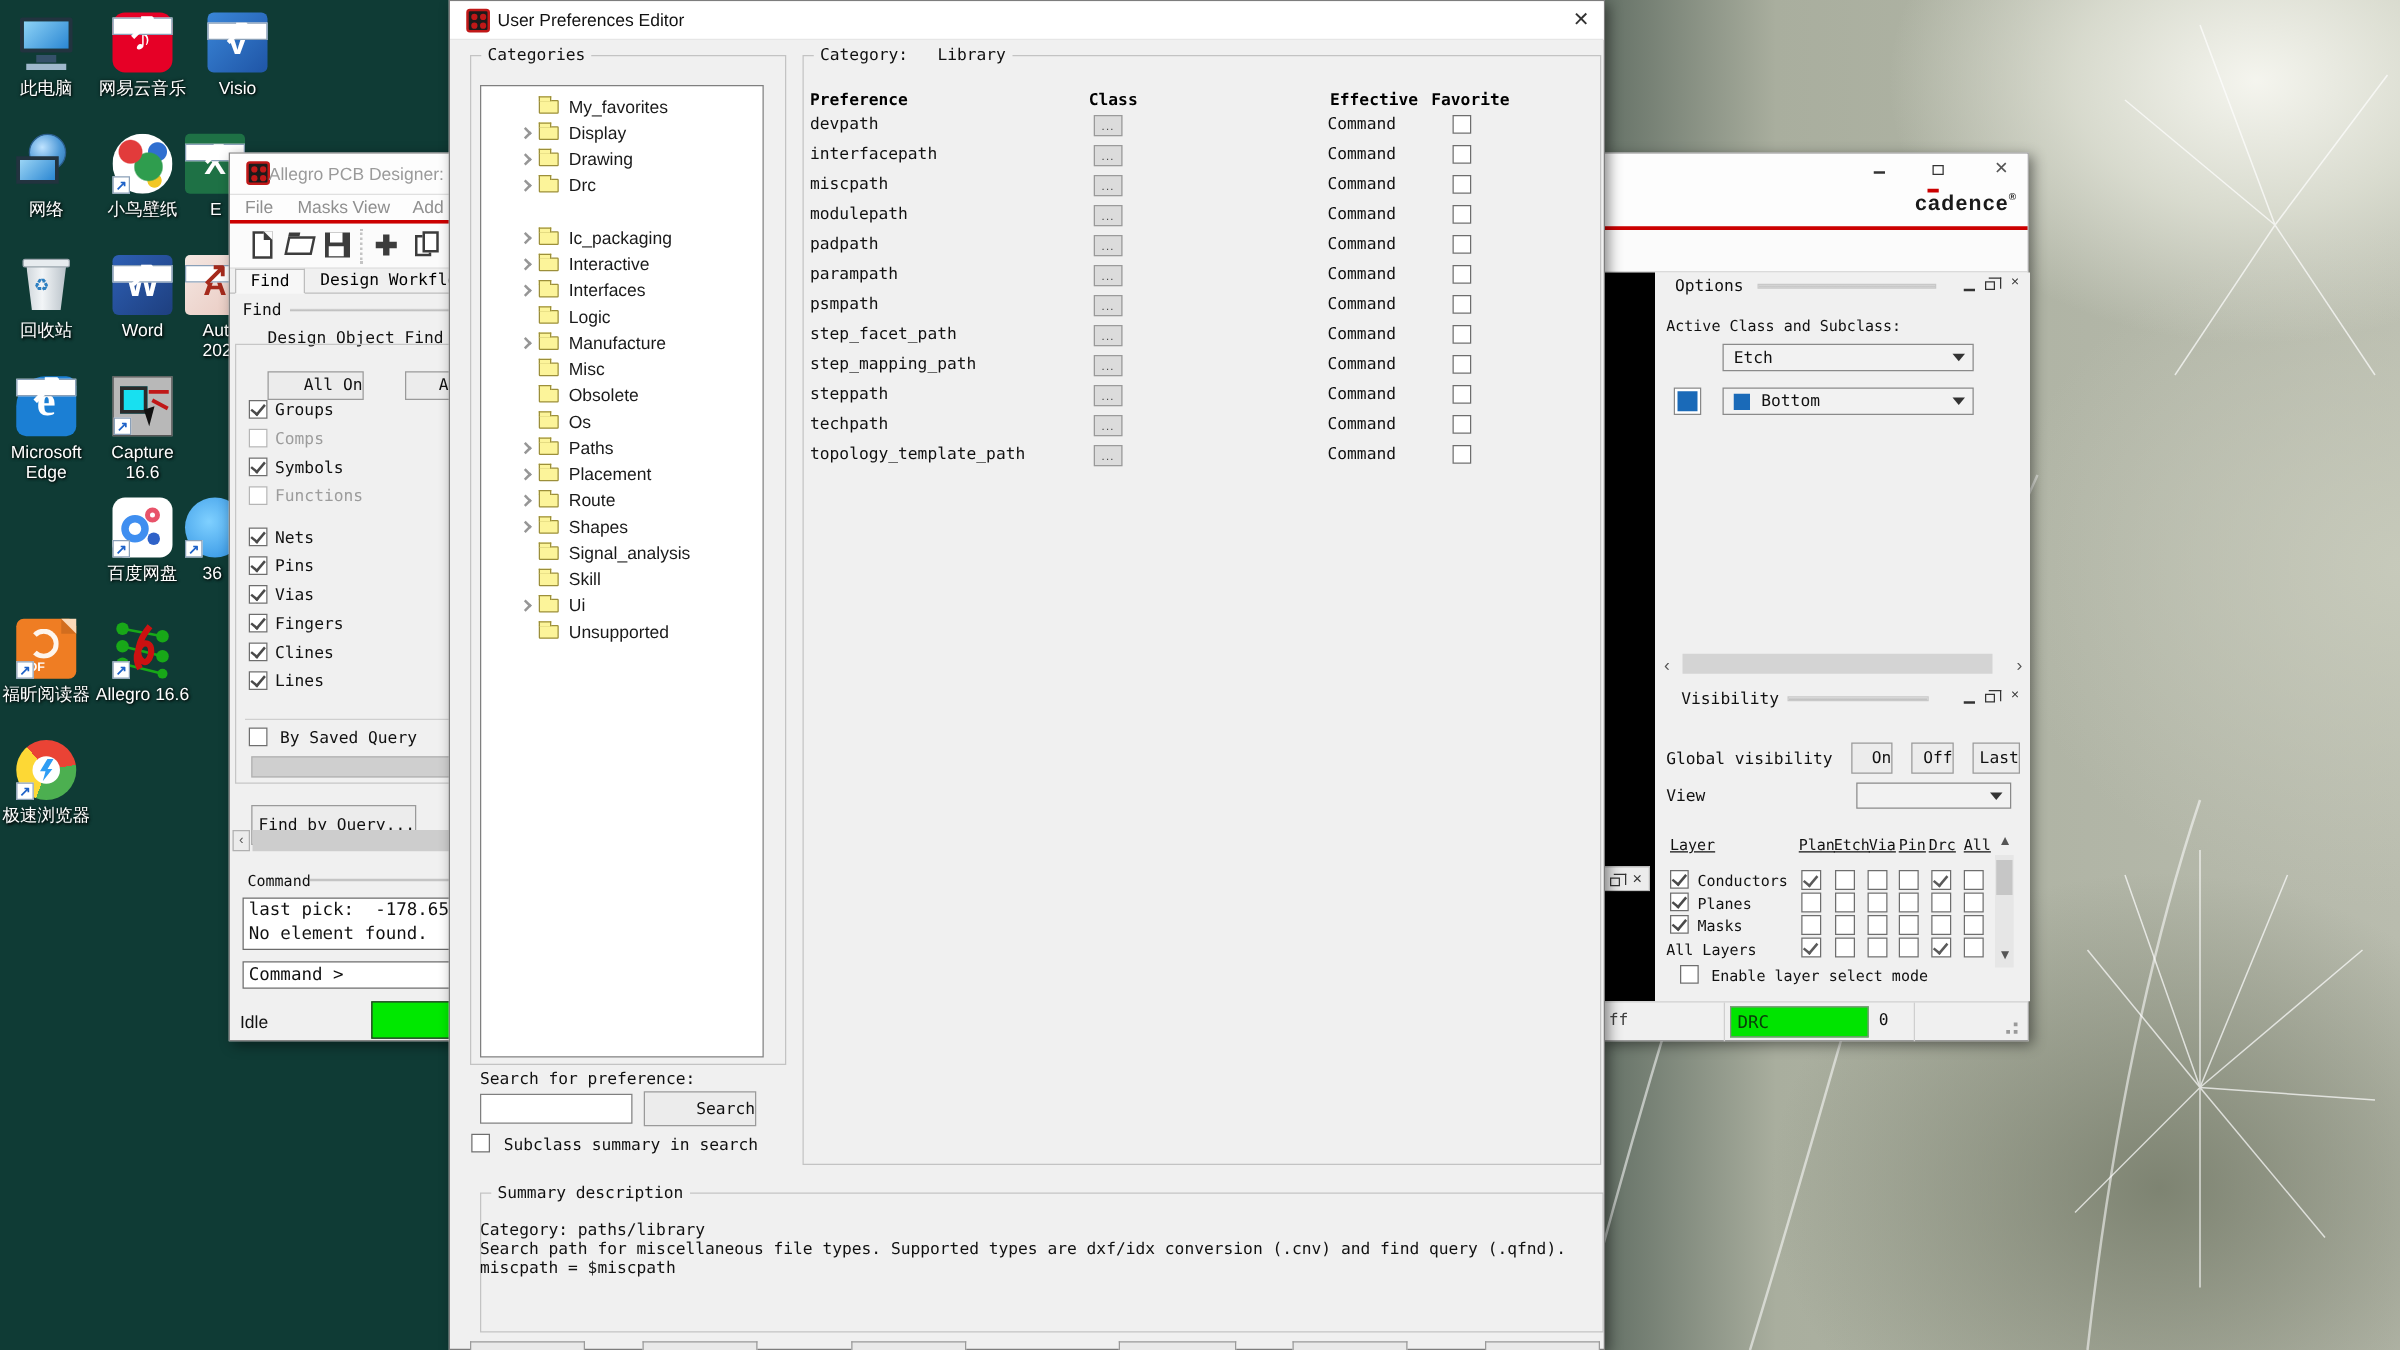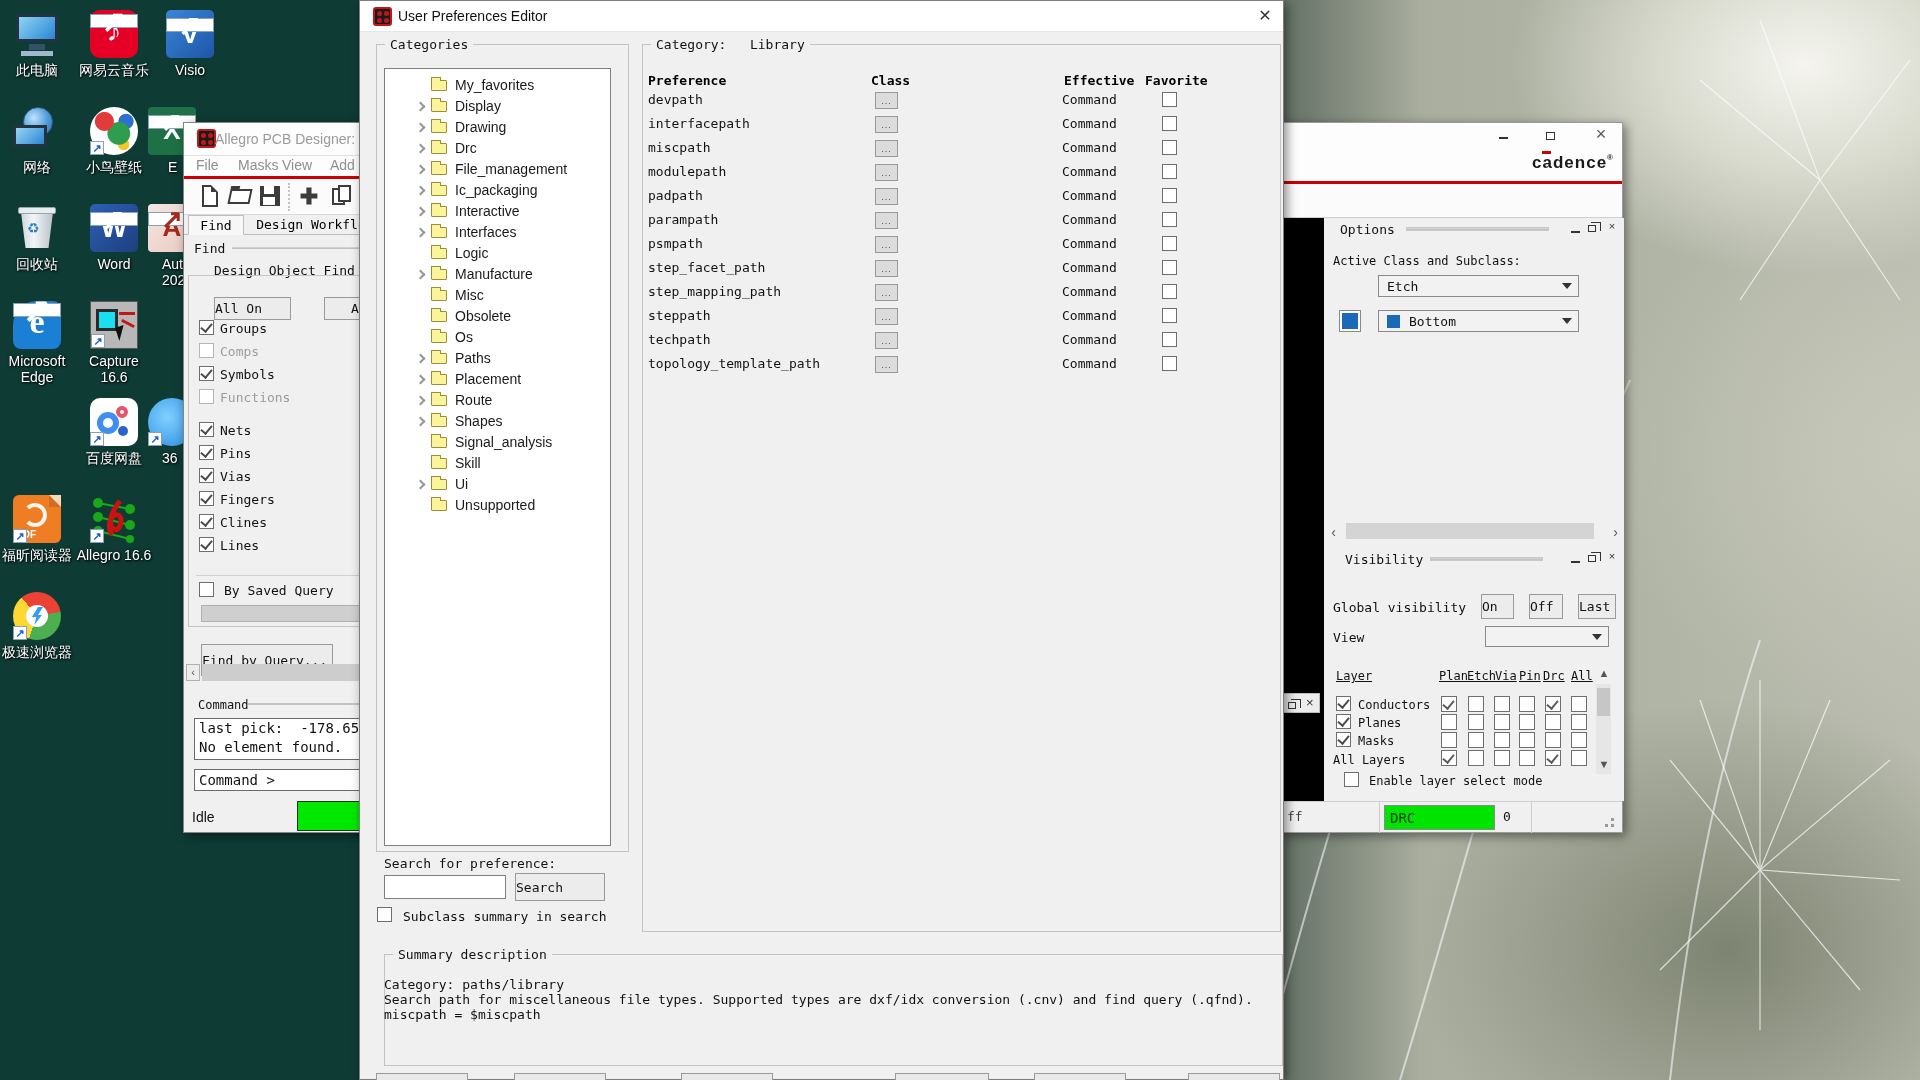--- a/index.html
+++ b/index.html
@@ -62,21 +62,21 @@
   .art-visio { background:linear-gradient(135deg,#3a86d8,#1f55a6); border-radius:5px; }
   .art-visio span { position:absolute; left:0; top:8px; width:100%; text-align:center; font-size:28px; font-weight:bold; color:#fff; }
   .art-excel { background:#1e7145; border-radius:4px; }
   .art-excel span { position:absolute; left:0; top:8px; width:100%; text-align:center; font-size:26px; font-weight:bold; color:#fff; }
   .art-acad { background:linear-gradient(135deg,#f4e7e2,#e9c9c0); border-radius:4px; }
   .art-acad span { position:absolute; left:0; top:8px; width:100%; text-align:center; font-size:26px; font-weight:bold; color:#a52a1c; }
   .art-360 { background:radial-gradient(circle at 40% 40%, #7fd0ff, #2a8de0); border-radius:50%; }
 
   
   .win { position:absolute; background:#f0f0f0; border:1px solid #848484; box-shadow:3px 3px 10px rgba(0,0,0,.45); }
-  .btn { position:absolute; background:#ececec; border:1px solid #9a9a9a; text-align:left;
+  .btn { position:absolute; background:#ececec; border:1px solid #9a9a9a; text-align:right;
     font-family:"DejaVu Sans Mono",monospace; font-size:13px; color:#111; }
   .cb { position:absolute; width:15px; height:15px; background:#fff; border:1px solid #6e6e6e; }
   .cb.on::after { content:""; position:absolute; left:3px; top:0px; width:5px; height:9px;
     border:solid #4a4a4a; border-width:0 2px 2px 0; transform:rotate(40deg); }
   .cb.dis { border-color:#b5b5b5; }
   .lbl-mono { position:absolute; font-family:"DejaVu Sans Mono",monospace; font-size:13px; color:#111; white-space:nowrap; }
   .dim { color:#9c9c9c !important; }
   .grp { position:absolute; border:1px solid #c3c3c3; }
   .grp .legend { position:absolute; top:-8px; left:8px; background:#f0f0f0; padding:0 5px;
     font-family:"DejaVu Sans Mono",monospace; font-size:13px; color:#111; white-space:nowrap; }
@@ -626,25 +626,20 @@
       <div class="trow" style="top:49px">
           <span class="chev"></span>
           <span class="fold"></span>
           <span class="tlabel">Drawing</span>
         </div>
       <div class="trow" style="top:70px">
           <span class="chev"></span>
           <span class="fold"></span>
           <span class="tlabel">Drc</span>
         </div>
-      <div class="trow" style="top:91px">
-          <span class="chev"></span>
-          <span class="fold"></span>
-          <span class="tlabel">File_management</span>
-        </div>
       <div class="trow" style="top:112px">
           <span class="chev"></span>
           <span class="fold"></span>
           <span class="tlabel">Ic_packaging</span>
         </div>
       <div class="trow" style="top:133px">
           <span class="chev"></span>
           <span class="fold"></span>
           <span class="tlabel">Interactive</span>
         </div>

